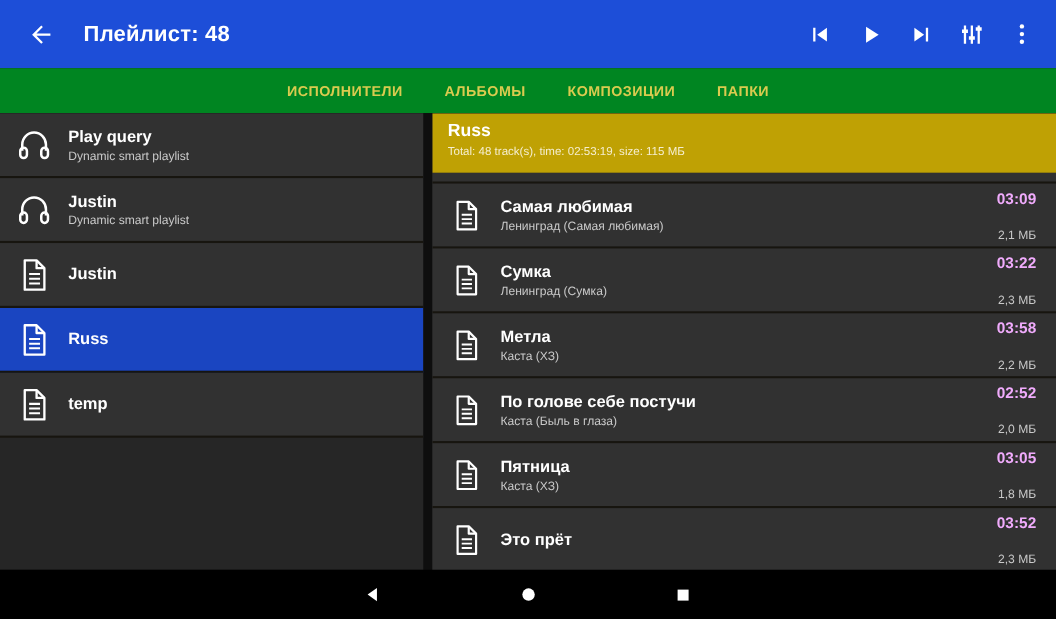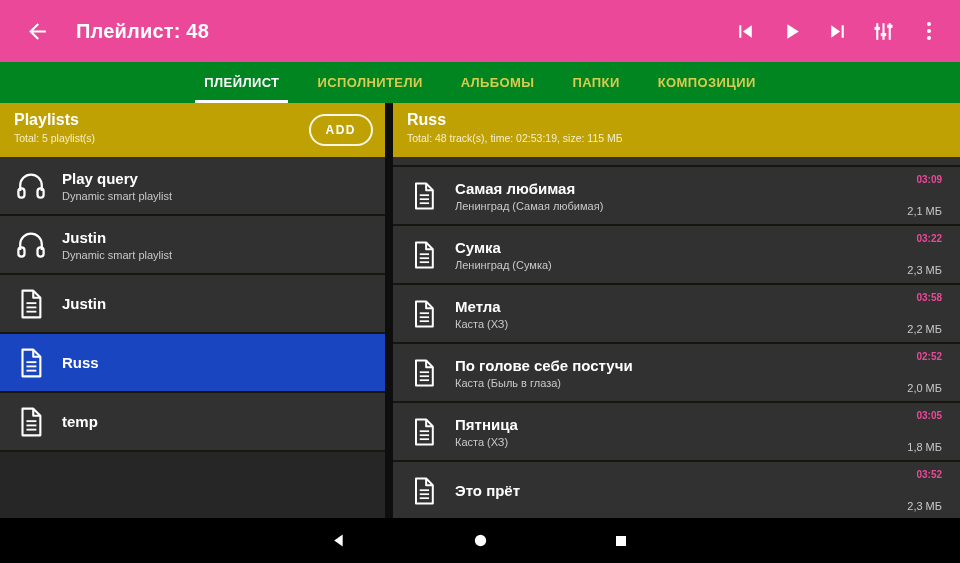--- a/index.html
+++ b/index.html
@@ -1,21 +1,21 @@
 <!DOCTYPE html>
 <html><head>
 <meta charset="utf-8">
 <style>
   * { margin:0; padding:0; box-sizing:border-box; }
   html,body { width:960px; height:563px; overflow:hidden; background:#000;
               font-family:"Liberation Sans","DejaVu Sans",sans-serif; }
   .screen { position:relative; width:960px; height:563px; background:#141414; overflow:hidden; }
 
   
-  .app-bar { height:62px; background:#ec4899; display:flex; align-items:center; padding:0 12px 0 18px; }
+  .app-bar { height:62px; background:#1d4ed8; display:flex; align-items:center; padding:0 12px 0 18px; }
   .icon-btn { width:38px; height:40px; display:flex; align-items:center; justify-content:center; cursor:pointer; flex:0 0 auto; }
   .app-title { color:#fff; font-size:20px; font-weight:bold; margin-left:20px; flex:1; letter-spacing:.2px; }
   .app-actions { display:flex; align-items:center; gap:8px; }
 
   
   .tab-bar { height:41px; background:#008521; display:flex; justify-content:center; gap:4px; }
   .tab { position:relative; display:flex; align-items:center; padding:0 17px; color:#d9cb4f;
          font-size:13px; font-weight:bold; letter-spacing:.4px; cursor:pointer; }
   .tab.active { color:#fff; }
   .tab.active::after { content:""; position:absolute; left:8px; right:8px; bottom:0; height:3px; background:#fdfdfd; }
@@ -37,21 +37,21 @@
   .row { height:59px; display:flex; align-items:center; background:#313131;
          border-bottom:2px solid #17150f; padding:0 18px 0 12px; cursor:pointer; flex:0 0 auto; }
   .row.selected { background:#1a45c1; }
   .row-icon { width:38px; height:38px; margin-right:12px; flex:0 0 auto;
               display:flex; align-items:center; justify-content:center; }
   .row-text { flex:1; min-width:0; overflow:hidden; }
   .row-title { color:#fff; font-size:15px; font-weight:600; white-space:nowrap; }
   .row-sub { color:#c9c9c9; font-size:11px; margin-top:3px; white-space:nowrap; }
   .row-sub:empty { display:none; }
   .track-right { text-align:right; margin-left:10px; flex:0 0 auto; }
-  .t-dur { color:#ec4899; font-size:10px; font-weight:bold; }
+  .t-dur { color:#f0abfc; font-size:14px; font-weight:bold; }
   .t-size { color:#c9c9c9; font-size:11px; margin-top:20px; }
   .partial { height:10px; background:#313131; border-bottom:2px solid #17150f; flex:0 0 auto; }
 
   
   .nav-bar { position:absolute; left:0; right:0; bottom:0; height:45px; background:#000;
              display:flex; align-items:center; justify-content:center; }
   .nav-inner { width:322px; display:flex; justify-content:space-between; align-items:center; }
   .nav-btn { width:40px; height:40px; display:flex; align-items:center; justify-content:center; cursor:pointer; }
 </style>
 </head>
@@ -113,35 +113,29 @@
         <svg width="24" height="24" viewBox="0 0 24 24" fill="#fff">
           <circle cx="12" cy="5" r="2"></circle>
             <circle cx="12" cy="12" r="2"></circle>
             <circle cx="12" cy="19" r="2"></circle>
         </svg>
       </div>
     </div>
   </header>
 
   <nav class="tab-bar">
-    <div class="tab active">ПЛЕЙЛИСТ</div>
     <div class="tab">ИСПОЛНИТЕЛИ</div>
     <div class="tab">АЛЬБОМЫ</div>
+    <div class="tab">КОМПОЗИЦИИ</div>
     <div class="tab">ПАПКИ</div>
-    <div class="tab">КОМПОЗИЦИИ</div>
   </nav>
 
   <div class="content">
 
     <section class="left-panel">
-      <div class="panel-header">
-        <div class="ph-title">Playlists</div>
-        <div class="ph-sub">Total: 5 playlist(s)</div>
-        <button class="add-btn">ADD</button>
-      </div>
 
       <div class="row">
         <span class="row-icon">
           <svg width="34" height="34" viewBox="0 0 24 24">
               <use href="#i-phones"></use>
             </svg>
         </span>
         <span class="row-text">
           <div class="row-title">Play query</div>
           <div class="row-sub">Dynamic smart playlist</div>

